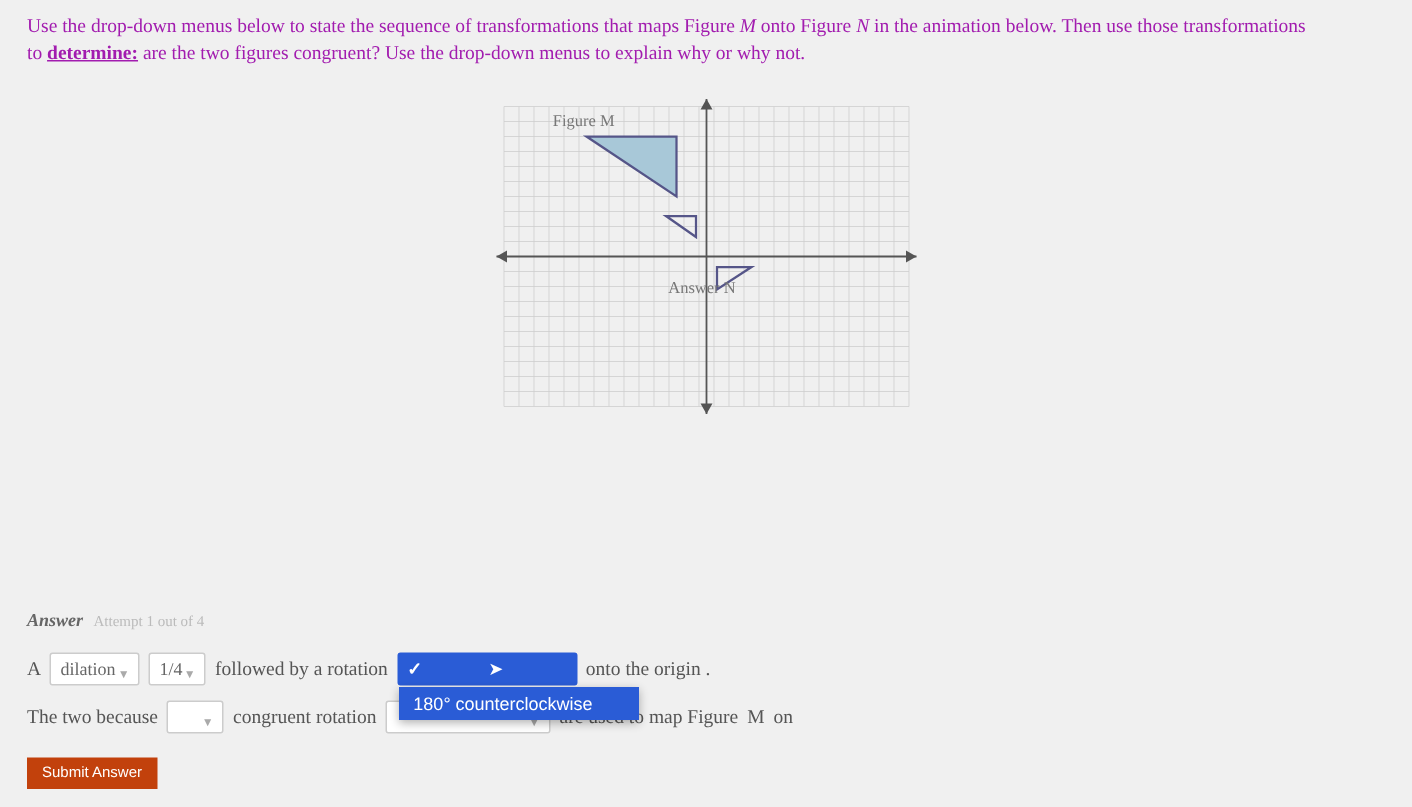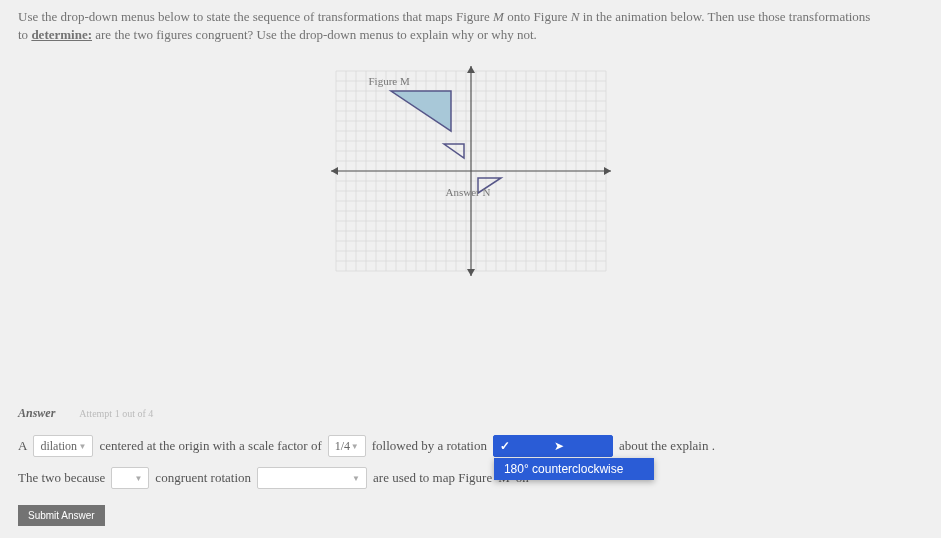--- a/index.html
+++ b/index.html
@@ -9,21 +9,21 @@
       font-family: Georgia, 'Times New Roman', serif;
       background: #f0f0f0;
       color: #555;
       overflow: hidden;
       position: relative;
     }
     .instructions {
       padding: 8px 18px 4px 18px;
       font-size: 13px;
       line-height: 1.4;
-      color: #737373;
+      color: #a21caf;
     }
     .instructions .italic { font-style: italic; }
     .instructions .bold { font-weight: bold; text-decoration: underline; font-family: Liberation Serif, serif; }
     .chart-area {
       width: 300px;
       height: 230px;
       margin: 8px auto 0 auto;
       position: relative;
     }
     .chart-area svg { width: 100%; height: 100%; }
@@ -37,33 +37,33 @@
       left: 18px;
       right: 18px;
       bottom: 12px;
     }
     .answer-header {
       font-size: 12px;
       color: #666;
       margin-bottom: 14px;
     }
     .answer-header .bold { font-weight: bold; font-style: italic; }
-    .answer-header .faint { color: #bbb; font-size: 10px; margin-left: 21px; }
+    .answer-header .faint { color: #bbb; font-size: 10px; margin-left: 4px; }
     .line {
       display: flex;
       align-items: center;
       gap: 6px;
       font-size: 13px;
       color: #555;
       margin-bottom: 10px;
       flex-wrap: wrap;
     }
     .dd {
       display: inline-flex;
-      align-items: center;
+      align-items: flex-end;
       background: #fff;
       border: 1px solid #ccc;
       border-radius: 2px;
       padding: 2px 6px;
       font-size: 12px;
       color: #666;
       min-width: 60px;
       height: 22px;
       position: relative;
     }
@@ -103,21 +103,21 @@
     }
     .cursor {
       position: absolute;
       top: 3px;
       left: 60px;
       font-size: 12px;
       color: #fff;
     }
     .submit {
       display: inline-block;
-      background: #737373;
+      background: #c2410c;
       color: #fff;
       font-size: 10px;
       padding: 5px 10px;
       border: none;
       margin-top: 6px;
       font-family: Arial, sans-serif;
     }
   </style>
 </head>
 <body>
@@ -203,36 +203,35 @@
     <span class="bold">Answer</span>
     <span class="faint">Attempt 1 out of 4</span>
   </div>
 
   <div class="line">
     <span>A</span>
     <span class="dd">
       <span>dilation</span>
       <span class="chev">▼</span>
     </span>
-    <span>centered at the origin with a scale factor of</span>
     <span class="dd small">
       <span>1/4</span>
       <span class="chev">▼</span>
     </span>
     <span>followed by a  rotation</span>
 
     <span class="dd check">
       <span class="checkmark">✓</span>
       <span class="cursor">➤</span>
       <div class="dd-menu">
         <div class="opt">180° counterclockwise</div>
       </div>
     </span>
 
-    <span>about the explain .</span>
+    <span>onto the origin .</span>
   </div>
 
   <div class="line">
     <span>The two because</span>
     <span class="dd small">
       <span></span>
       <span class="chev">▼</span>
     </span>
     <span>congruent rotation</span>
     <span class="dd wide">

